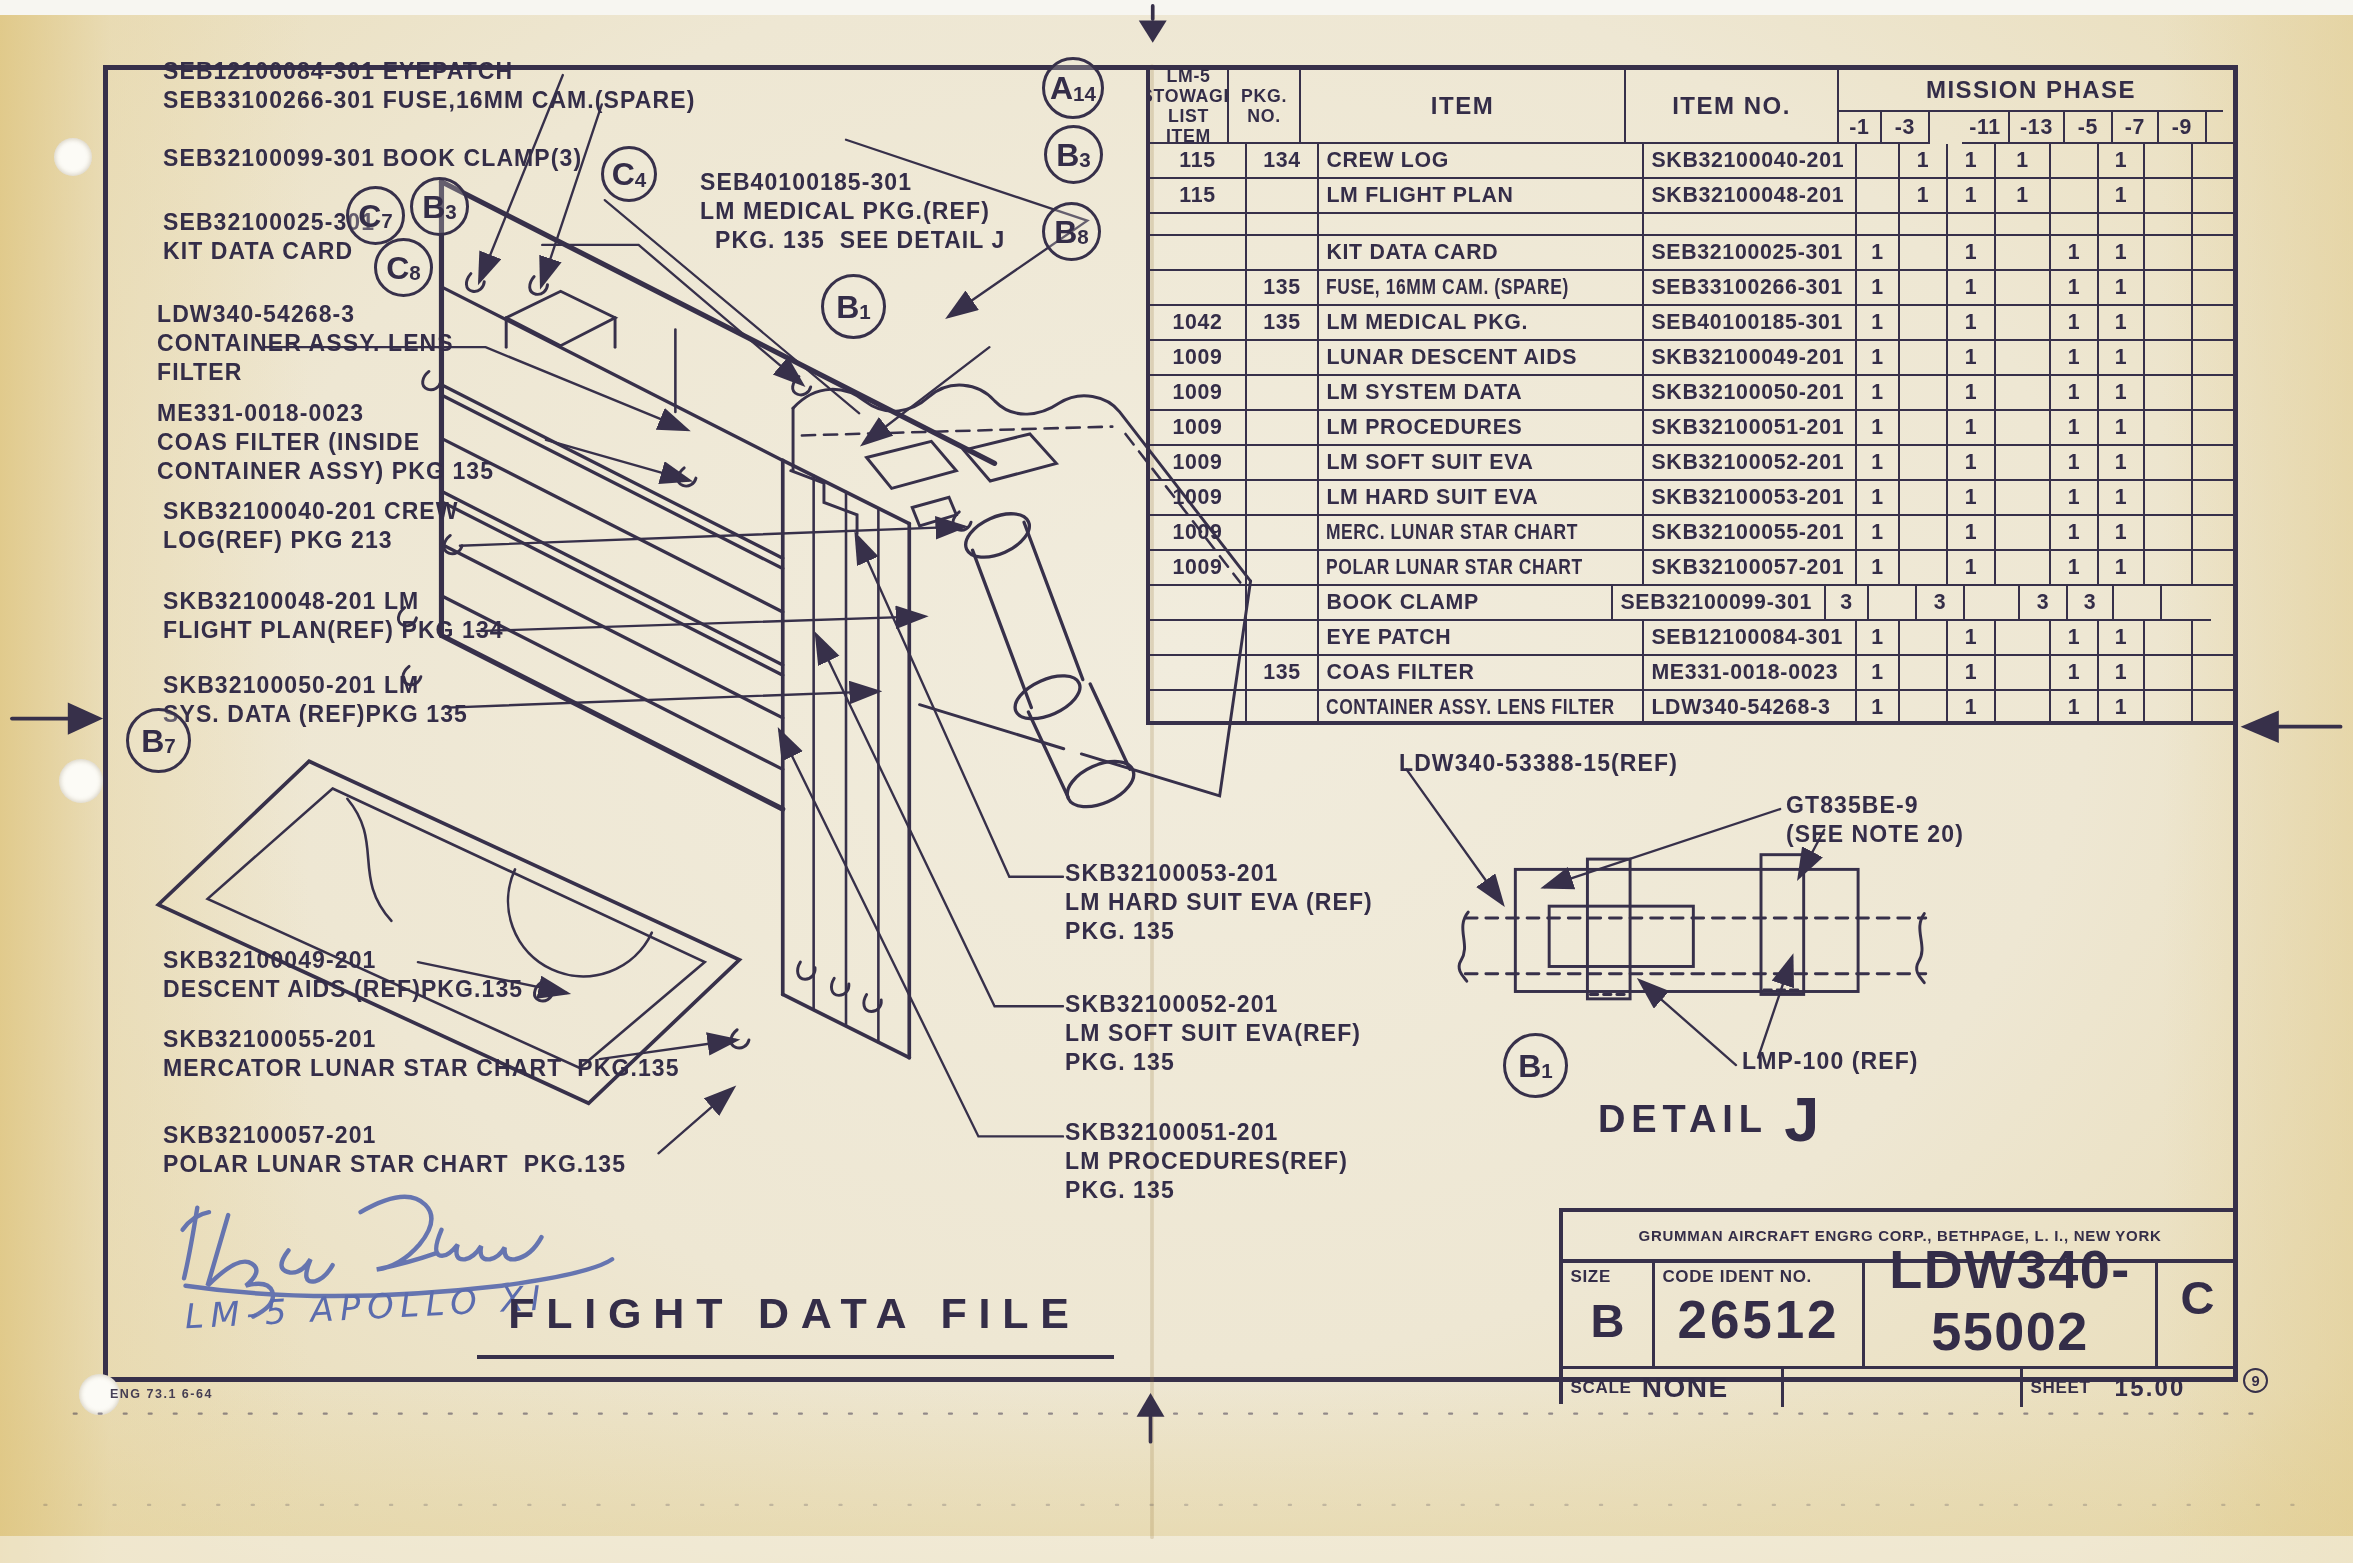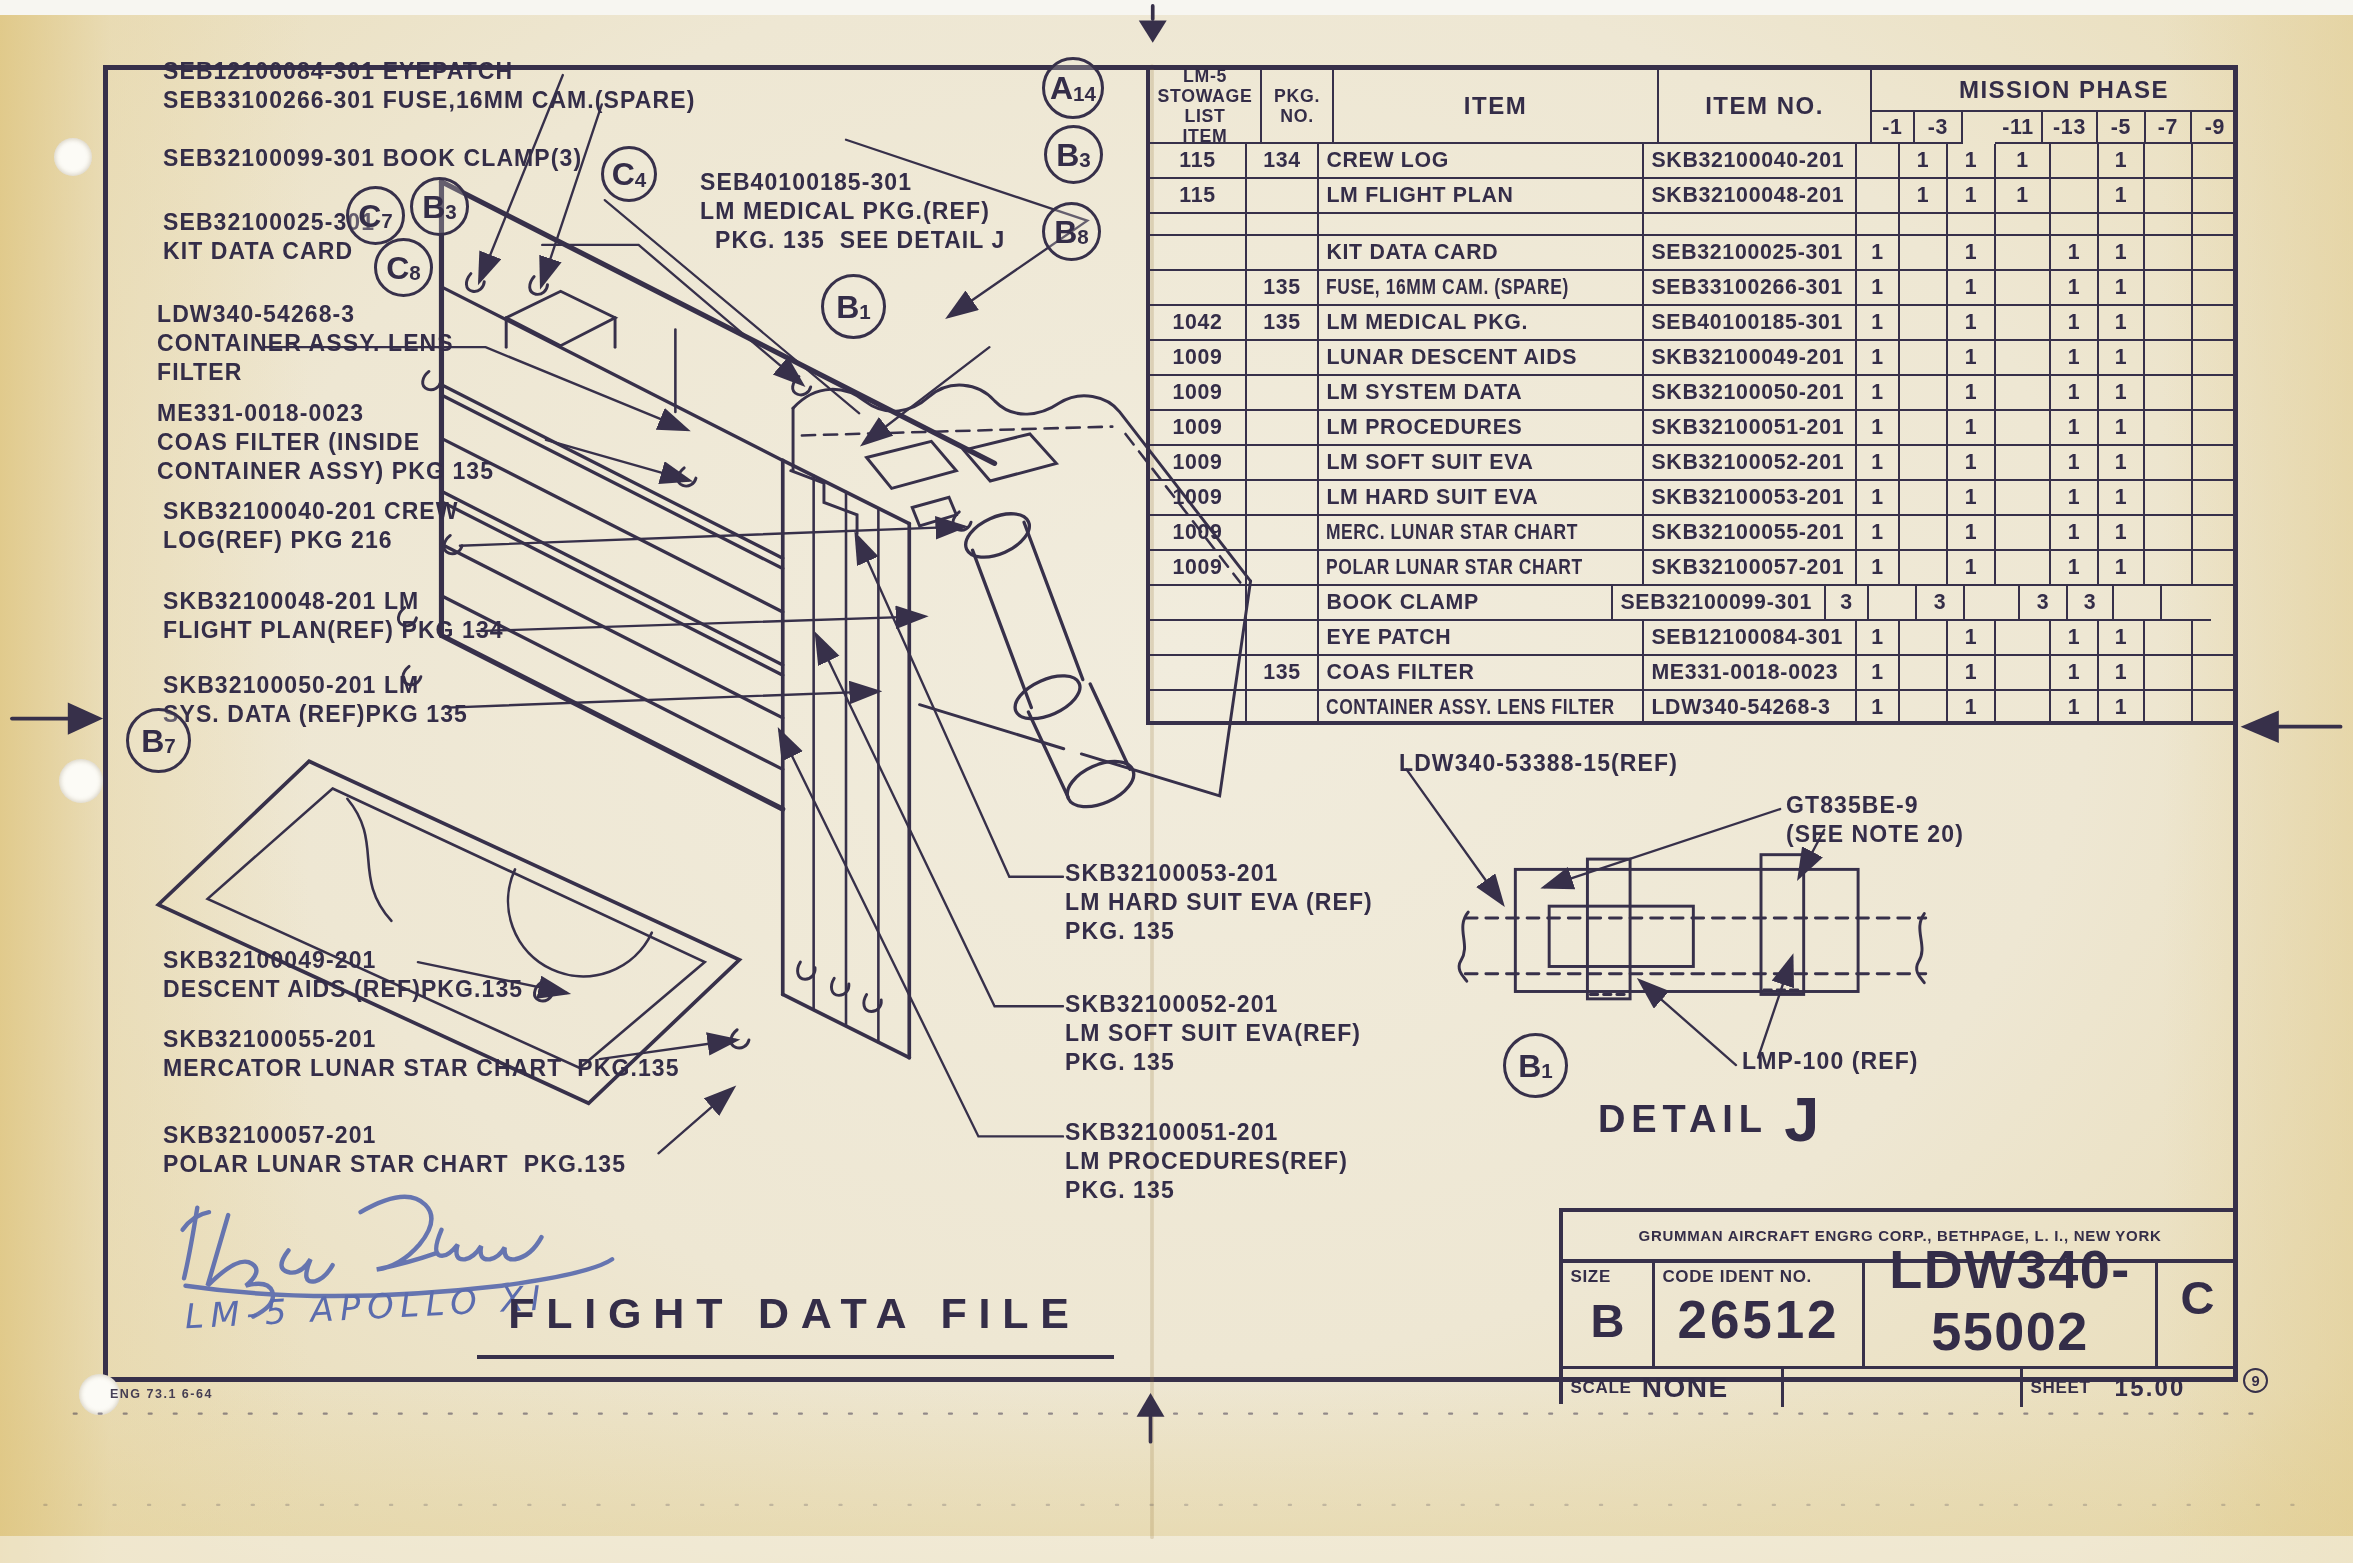--- a/index.html
+++ b/index.html
@@ -235,21 +235,21 @@
   </g>
   <text x="252" y="1806" transform="rotate(-3 252 1806)" class="hand">LM-5 APOLLO XI</text>
 </svg>
 
 <div id="callouts">
     <div class="callout" style="left: 163px; top: 57px;"><div>SEB12100084-301 EYEPATCH</div><div>SEB33100266-301 FUSE,16MM CAM.(SPARE)</div></div>
     <div class="callout" style="left: 163px; top: 144px;"><div>SEB32100099-301 BOOK CLAMP(3)</div></div>
     <div class="callout" style="left: 163px; top: 208px;"><div>SEB32100025-301</div><div>KIT DATA CARD</div></div>
     <div class="callout" style="left: 157px; top: 300px;"><div>LDW340-54268-3</div><div>CONTAINER ASSY. LENS</div><div>FILTER</div></div>
     <div class="callout" style="left: 157px; top: 399px;"><div>ME331-0018-0023</div><div>COAS FILTER (INSIDE</div><div>CONTAINER ASSY) PKG 135</div></div>
-    <div class="callout" style="left: 163px; top: 497px;"><div>SKB32100040-201 CREW</div><div>LOG(REF) PKG 216</div></div>
+    <div class="callout" style="left: 163px; top: 497px;"><div>SKB32100040-201 CREW</div><div>LOG(REF) PKG 213</div></div>
     <div class="callout" style="left: 163px; top: 587px;"><div>SKB32100048-201 LM</div><div>FLIGHT PLAN(REF) PKG 134</div></div>
     <div class="callout" style="left: 163px; top: 671px;"><div>SKB32100050-201 LM</div><div>SYS. DATA (REF)PKG 135</div></div>
     <div class="callout" style="left: 163px; top: 946px;"><div>SKB32100049-201</div><div>DESCENT AIDS (REF)PKG.135</div></div>
     <div class="callout" style="left: 163px; top: 1025px;"><div>SKB32100055-201</div><div>MERCATOR LUNAR STAR CHART  PKG.135</div></div>
     <div class="callout" style="left: 163px; top: 1121px;"><div>SKB32100057-201</div><div>POLAR LUNAR STAR CHART  PKG.135</div></div>
     <div class="callout" style="left: 700px; top: 168px;"><div>SEB40100185-301</div><div>LM MEDICAL PKG.(REF)</div><div>  PKG. 135  SEE DETAIL J</div></div>
     <div class="callout" style="left: 1065px; top: 859px;"><div>SKB32100053-201</div><div>LM HARD SUIT EVA (REF)</div><div>PKG. 135</div></div>
     <div class="callout" style="left: 1065px; top: 990px;"><div>SKB32100052-201</div><div>LM SOFT SUIT EVA(REF)</div><div>PKG. 135</div></div>
     <div class="callout" style="left: 1065px; top: 1118px;"><div>SKB32100051-201</div><div>LM PROCEDURES(REF)</div><div>PKG. 135</div></div>
     <div class="callout" style="left: 1399px; top: 749px;"><div>LDW340-53388-15(REF)</div></div>
@@ -292,21 +292,21 @@
       <sub>7</sub>
     </div>
     <div class="balloon" style="left: 1503px; top: 1033px; height: 65px; width: 65px;">
       <span>B</span>
       <sub>1</sub>
     </div>
   </div>
 
 <div id="stow-table">
     <div class="trow" style="height: 75px;">
-      <div class="cell c-center hstack" style="width: 112px; height: 75px; border-bottom-width: 2.9px; text-align: right;">
+      <div class="cell c-center hstack" style="width: 79px; height: 75px; border-bottom-width: 2.9px; text-align: right;">
         <div class="t-sm">LM-5</div>
         <div class="t-sm">STOWAGE</div>
         <div class="t-sm">LIST</div>
         <div class="t-sm">ITEM</div>
       </div>
       <div class="cell c-center hstack" style="width: 72px; height: 75px; border-bottom-width: 2.9px;">
         <div class="t-sm">PKG.</div>
         <div class="t-sm">NO.</div>
       </div>
       <div class="cell c-center hstack" style="width: 325px; height: 75px; border-bottom-width: 2.9px;">

